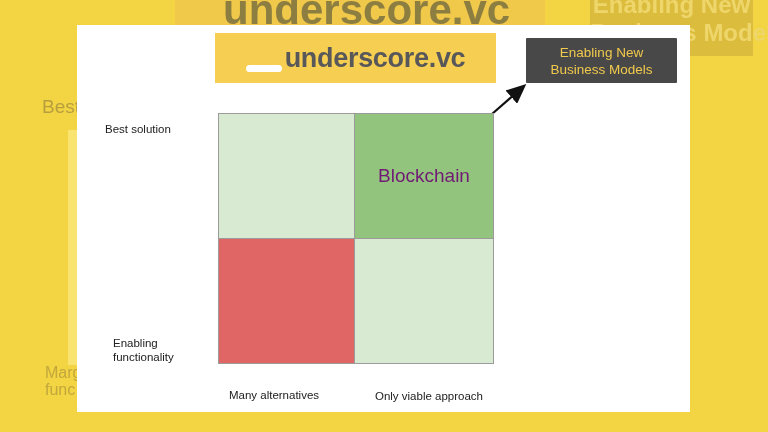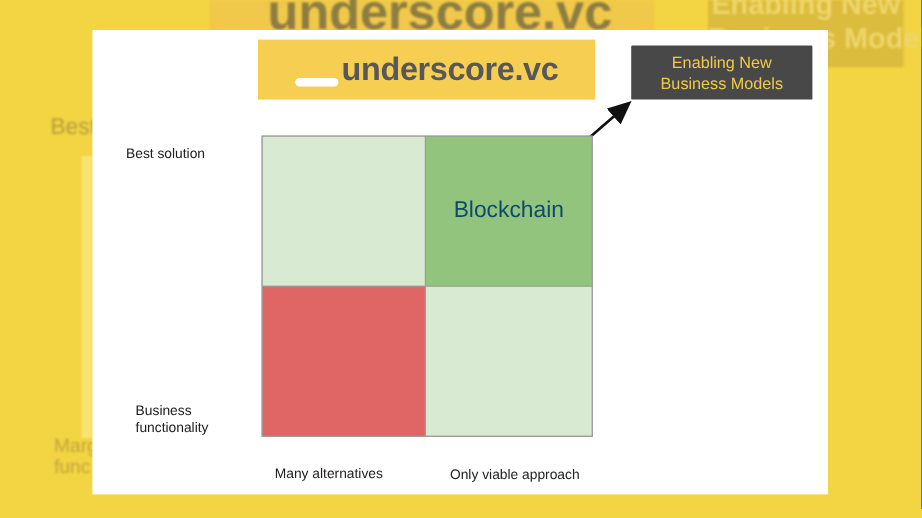--- a/index.html
+++ b/index.html
@@ -41,21 +41,21 @@
 
   .matrix{
     position:absolute;left:141px;top:88px;width:274px;height:249px;
     display:grid;grid-template-columns:135px 138px;grid-template-rows:124px 124px;
     gap:1px;border:1px solid #9b9b9b;background:#9b9b9b;box-sizing:content-box;
   }
   .cell{display:flex;align-items:center;justify-content:center;}
   .cell.light{background:#d9ead3;}
   .cell.strong{background:#93c47d;}
   .cell.red{background:#e06666;}
-  .cell-label{font-size:19px;color:#0c4a6e;}
+  .cell-label{font-size:19px;color:#701a75;}
 
   .axis-label{position:absolute;font-size:11.5px;color:#212121;line-height:14px;}
   .axis-label.y-top{left:28px;top:97px;}
   .axis-label.y-bottom{left:36px;top:311px;}
   .axis-label.x{width:160px;text-align:center;}
   .axis-label.x.left{left:117px;top:363px;}
   .axis-label.x.right{left:272px;top:364px;}
 </style>
 </head>
 <body>
@@ -104,21 +104,21 @@
       <div class="cell strong">
         <span class="cell-label">Blockchain</span>
       </div>
       <div class="cell red"></div>
       <div class="cell light"></div>
     </div>
 
     <div class="axis-label y-top">Best solution</div>
 
     <div class="axis-label y-bottom">
-      <div>Business</div>
+      <div>Enabling</div>
       <div>functionality</div>
     </div>
 
     <div class="axis-label x right">Only viable approach</div>
     <div class="axis-label x left">Many alternatives</div>
 
   </div>
 </div>
 
 </body></html>

